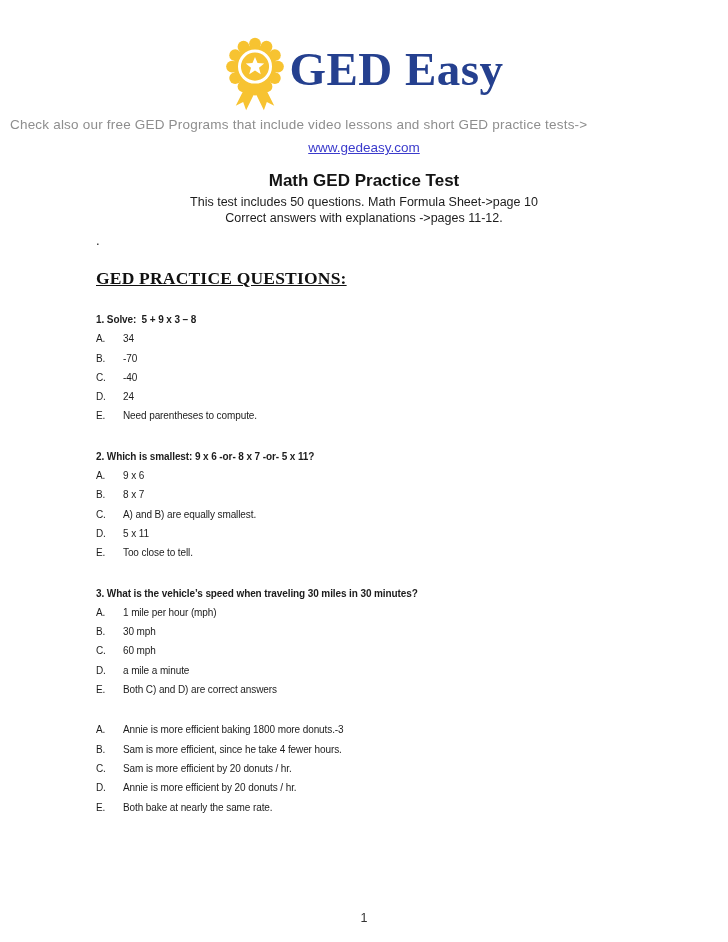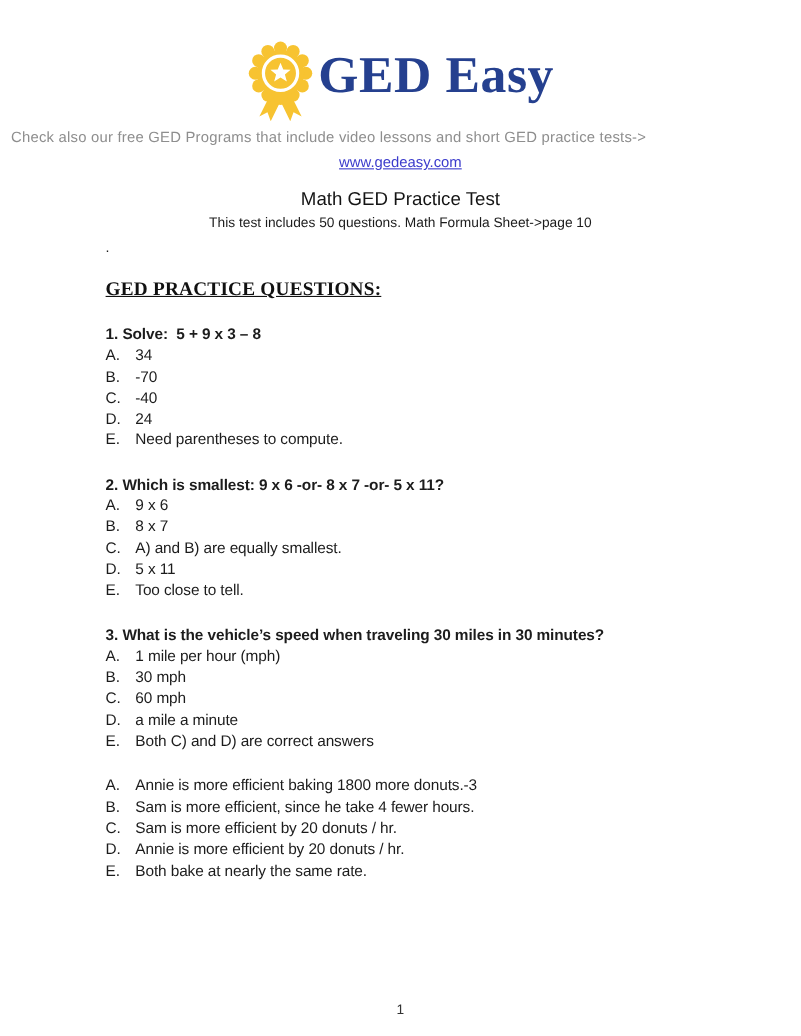--- a/index.html
+++ b/index.html
@@ -12,29 +12,29 @@
   .logo-row { display: flex; justify-content: center; align-items: flex-start; padding-top: 31px; }
   .badge { width: 62px; height: 74px; margin-right: 3px; flex: none; }
   .logo-text {
     font-family: "Liberation Serif", "DejaVu Serif", serif;
     font-weight: 700; font-size: 47px; line-height: 64px;
     color: #25408F; letter-spacing: 0.5px;
   }
   .tagline { margin-top: 6px; font-size: 13.5px; color: #8E8E8E; letter-spacing: 0.2px; }
   .link-row { margin-top: 8px; text-align: center; font-size: 13.5px; }
   .site-link { color: #3B3BCC; text-decoration: underline; cursor: pointer; }
-  .doc-title { margin-top: 16px; text-align: center; font-weight: 400; font-size: 17px; color: #141414; }
+  .doc-title { margin-top: 16px; text-align: center; font-weight: 700; font-size: 17px; color: #141414; }
   .doc-sub { margin-top: 3px; text-align: center; font-size: 12.5px; line-height: 16px; color: #1c1c1c; }
   .doc-sub + .doc-sub { margin-top: 0; }
   .stray-dot { margin: 10px 0 0 86px; font-size: 13px; line-height: 10px; }
   .section-heading {
     margin: 22px 0 0 86px; font-size: 17.5px; font-weight: 700;
     text-decoration: underline; color: #111111; letter-spacing: 0.2px; font-family: Liberation Serif, serif;
   }
-  .question { margin: 21px 20px 0 86px; font-size: 14px; letter-spacing: -0.1px; }
+  .question { margin: 21px 20px 0 86px; font-size: 10px; letter-spacing: -0.1px; }
   .q-prompt { font-weight: 700; white-space: pre; line-height: 19.3px; }
   .option { display: flex; line-height: 19.3px; }
   .opt-letter { flex: 0 0 27px; }
   .opt-text { flex: 1; white-space: pre-wrap; }
   .page-number {
     position: absolute; left: 0; right: 0; bottom: 23px;
     text-align: center; font-size: 12.5px; color: #333333;
   }
 </style>
 </head>
@@ -72,20 +72,21 @@
   </div>
 
   <div class="tagline">Check also our free GED Programs that include video lessons and short GED practice tests-&gt;</div>
 
   <div class="link-row">
     <a class="site-link">www.gedeasy.com</a>
   </div>
 
   <div class="doc-title">Math GED Practice Test</div>
   <div class="doc-sub">This test includes 50 questions. Math Formula Sheet-&gt;page 10</div>
+  <div class="doc-sub">Correct answers with explanations -&gt;pages 11-12.</div>
 
   <div class="stray-dot">.</div>
 
   <div class="section-heading">GED PRACTICE QUESTIONS:</div>
 
   <div class="question">
     <div class="q-prompt">1. Solve:  5 + 9 x 3 – 8</div>
     <div class="option">
       <span class="opt-letter">A.</span>
       <span class="opt-text">34</span>

